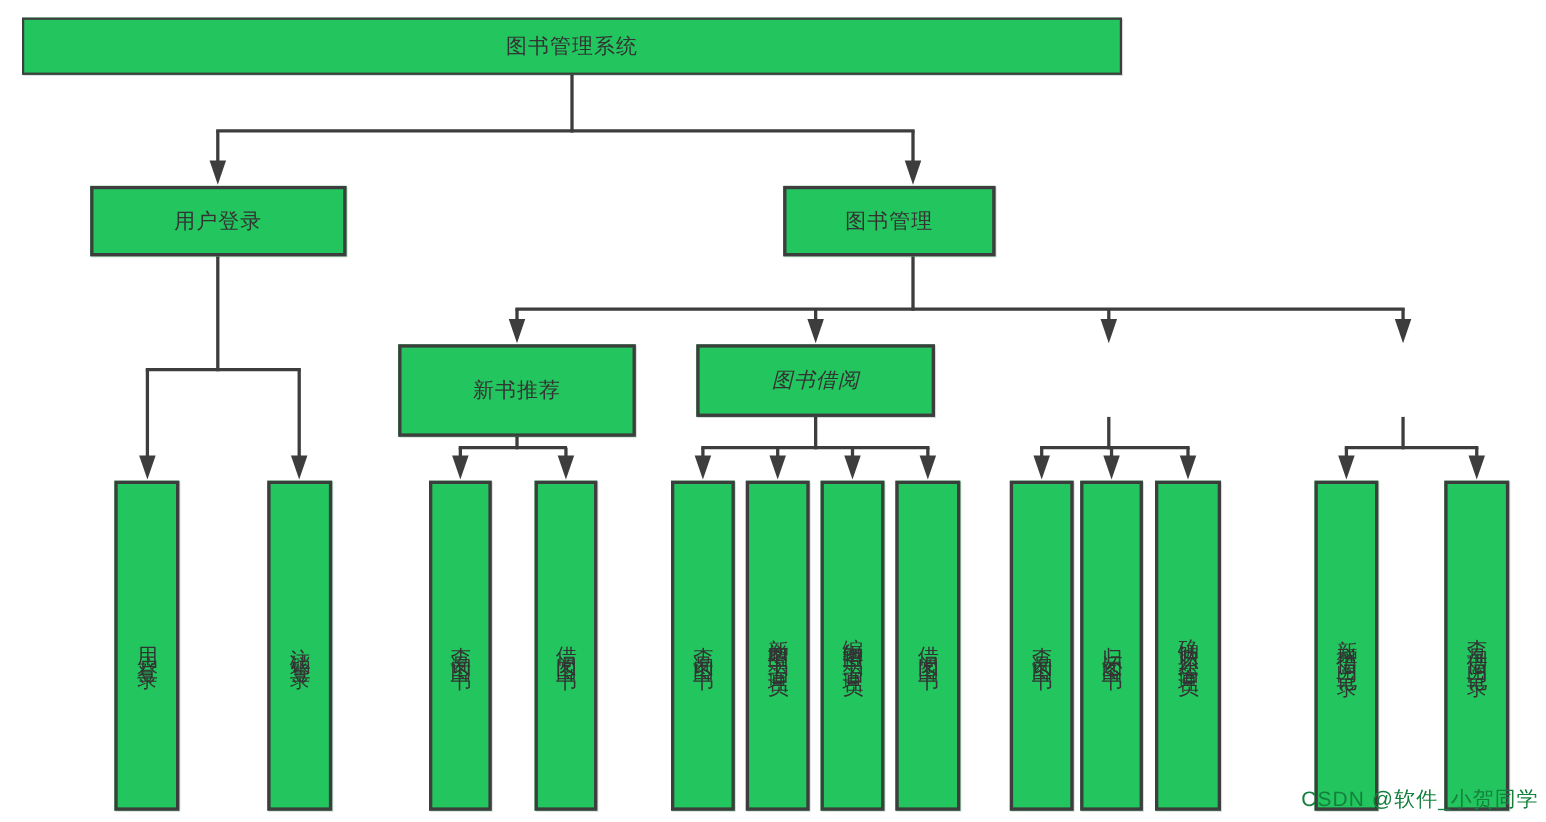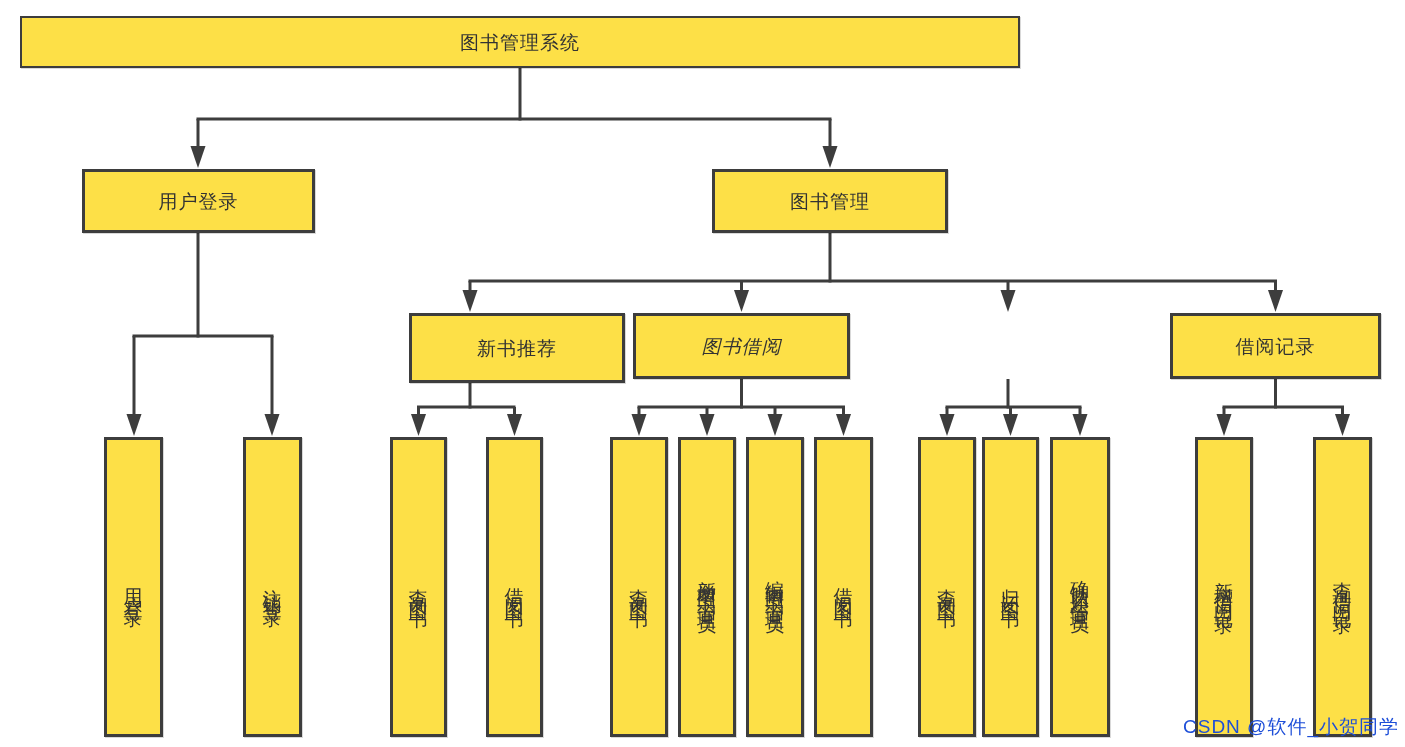--- a/index.html
+++ b/index.html
@@ -20,37 +20,37 @@
     position: absolute;
     left: 0;
     top: 0;
     width: 1405px;
     height: 747px;
   }
   .node {
     position: absolute;
     box-sizing: border-box;
     border: 3px solid #3d3d3d;
-    background: #fde047;
+    background: #22c55e;
     display: flex;
     align-items: center;
     justify-content: center;
     font-size: 19px;
     letter-spacing: 1px;
     line-height: 1;
     box-shadow: 1px 1px 0 rgba(0,0,0,0.15);
   }
   .node.root {
     left: 20px;  top: 16px;  width: 1000px; height: 52px;
     border-width: 2px;
   }
   .n-user-login  { left: 82px;  top: 169px; width: 233px; height: 64px; }
-  .n-book-mgmt   { left: 712px; top: 169px; width: 236px; height: 64px; }
-
-  .n-newbook     { left: 362px;  top: 313px; width: 216px; height: 70px; margin-left: 47px; }
+  .n-book-mgmt   { left: 712px; top: 169px; width: 193px; height: 64px; }
+
+  .n-newbook     { left: 362px;  top: 313px; width: 216px; height: 84px; }
   .n-borrowing   { left: 633px;  top: 313px; width: 217px; height: 66px; font-style: italic; }
   .n-current     { left: 901px;  top: 313px; width: 214px; height: 66px; }
   .n-records     { left: 1170px; top: 313px; width: 211px; height: 66px; }
 
   .leaf {
     top: 437px;
     height: 300px;
   }
   .vlabel {
     writing-mode: vertical-lr;
@@ -72,21 +72,21 @@
   .leaf-11 { left: 1050px; width: 60px; letter-spacing: 4px; }
   .leaf-12 { left: 1195px; width: 58px; }
   .leaf-13 { left: 1313px; width: 59px; }
   .leaf-6 .vlabel, .leaf-7 .vlabel, .leaf-11 .vlabel { letter-spacing: 5px; }
 
   .watermark {
     position: absolute;
     left: 1183px;
     top: 714px;
     font-size: 19px;
-    color: #1d4ed8;
+    color: #15803d;
     letter-spacing: 1px;
     white-space: nowrap;
   }
 </style>
 </head>
 <body>
 
 <div class="canvas">
 
   <svg class="connector-layer" viewBox="0 0 1405 747" xmlns="http://www.w3.org/2000/svg">
@@ -172,23 +172,20 @@
   <div class="node n-book-mgmt">
     <span>图书管理</span>
   </div>
 
   <div class="node n-newbook">
     <span>新书推荐</span>
   </div>
   <div class="node n-borrowing">
     <span>图书借阅</span>
   </div>
-  <div class="node n-records">
-    <span>借阅记录</span>
-  </div>
 
   <div class="node leaf leaf-1">
     <span class="vlabel">用户登录</span>
   </div>
   <div class="node leaf leaf-2">
     <span class="vlabel">注销登录</span>
   </div>
   <div class="node leaf leaf-3">
     <span class="vlabel">查询图书</span>
   </div>

